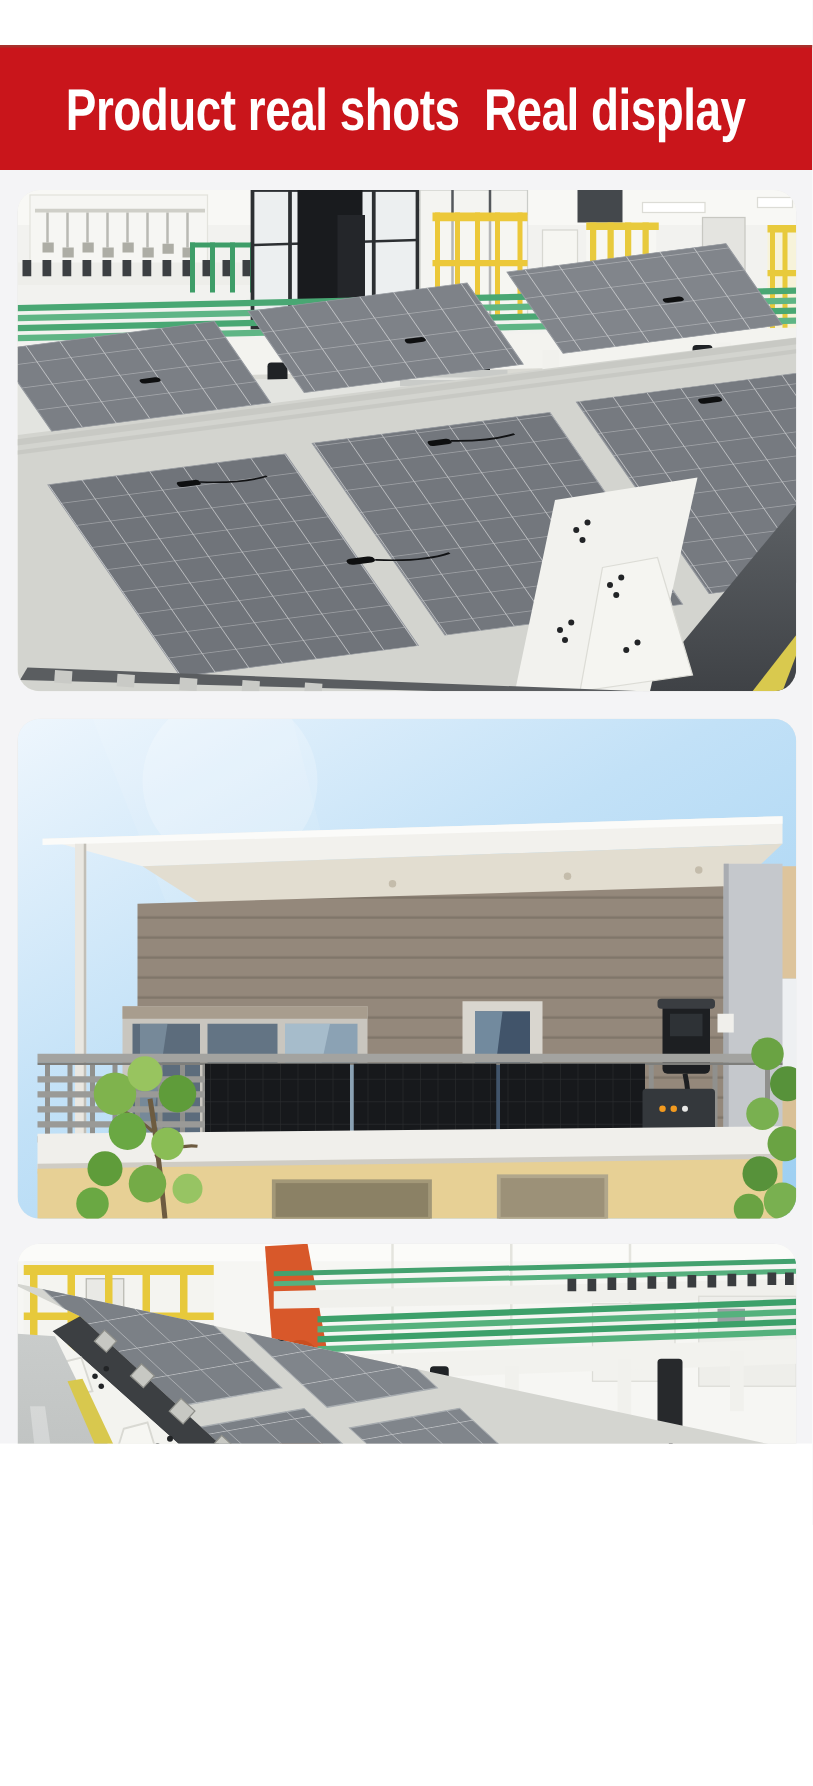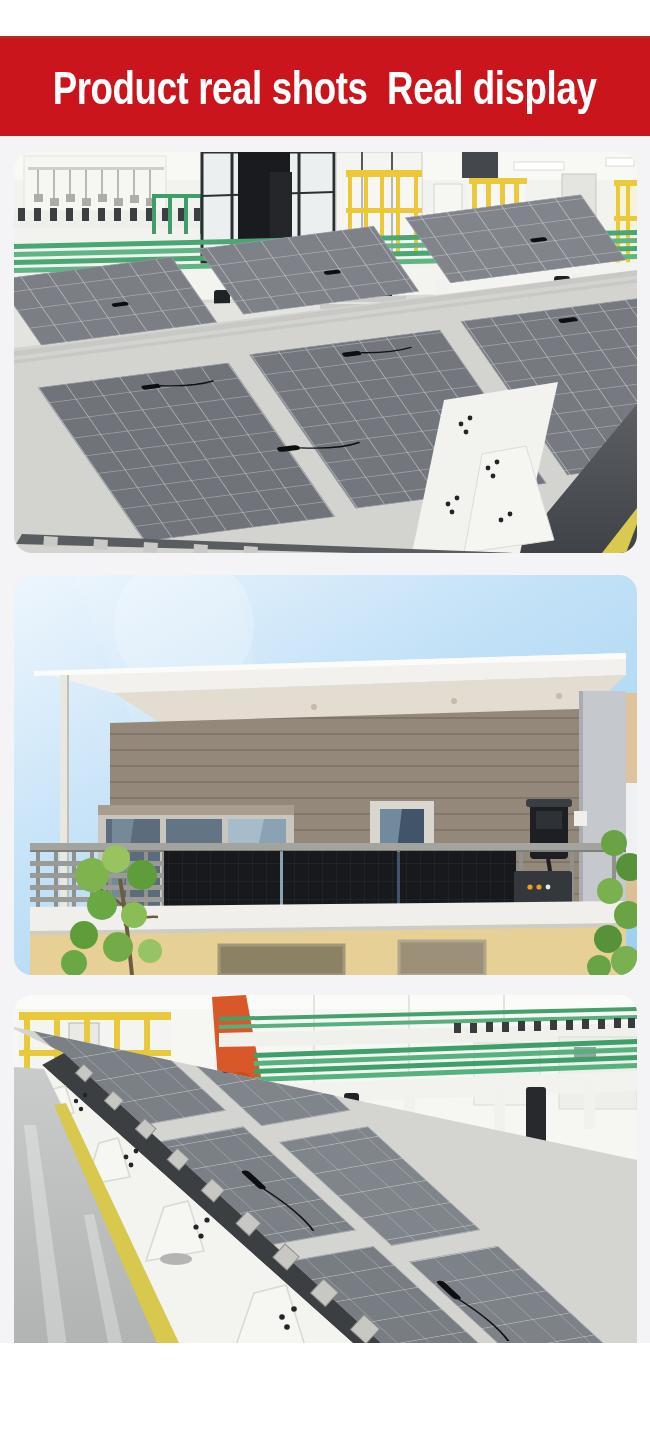--- a/index.html
+++ b/index.html
@@ -1,18 +1,18 @@
 <!DOCTYPE html>
 <html><head>
 <meta charset="utf-8">
 <style>
   html,body{margin:0;padding:0;background:#ffffff;}
   .page{
     position:relative;
-    width:650px;height:1343px;
+    width:650px;height:1155px;
     margin:0 auto;
     background:var(--page-bg,#f4f4f6);
     font-family:"Liberation Sans",sans-serif;
     overflow:hidden;
   }
   .top-strip{
     width:650px;height:36px;
     background:var(--strip-bg,#ffffff);
   }
   .banner{

